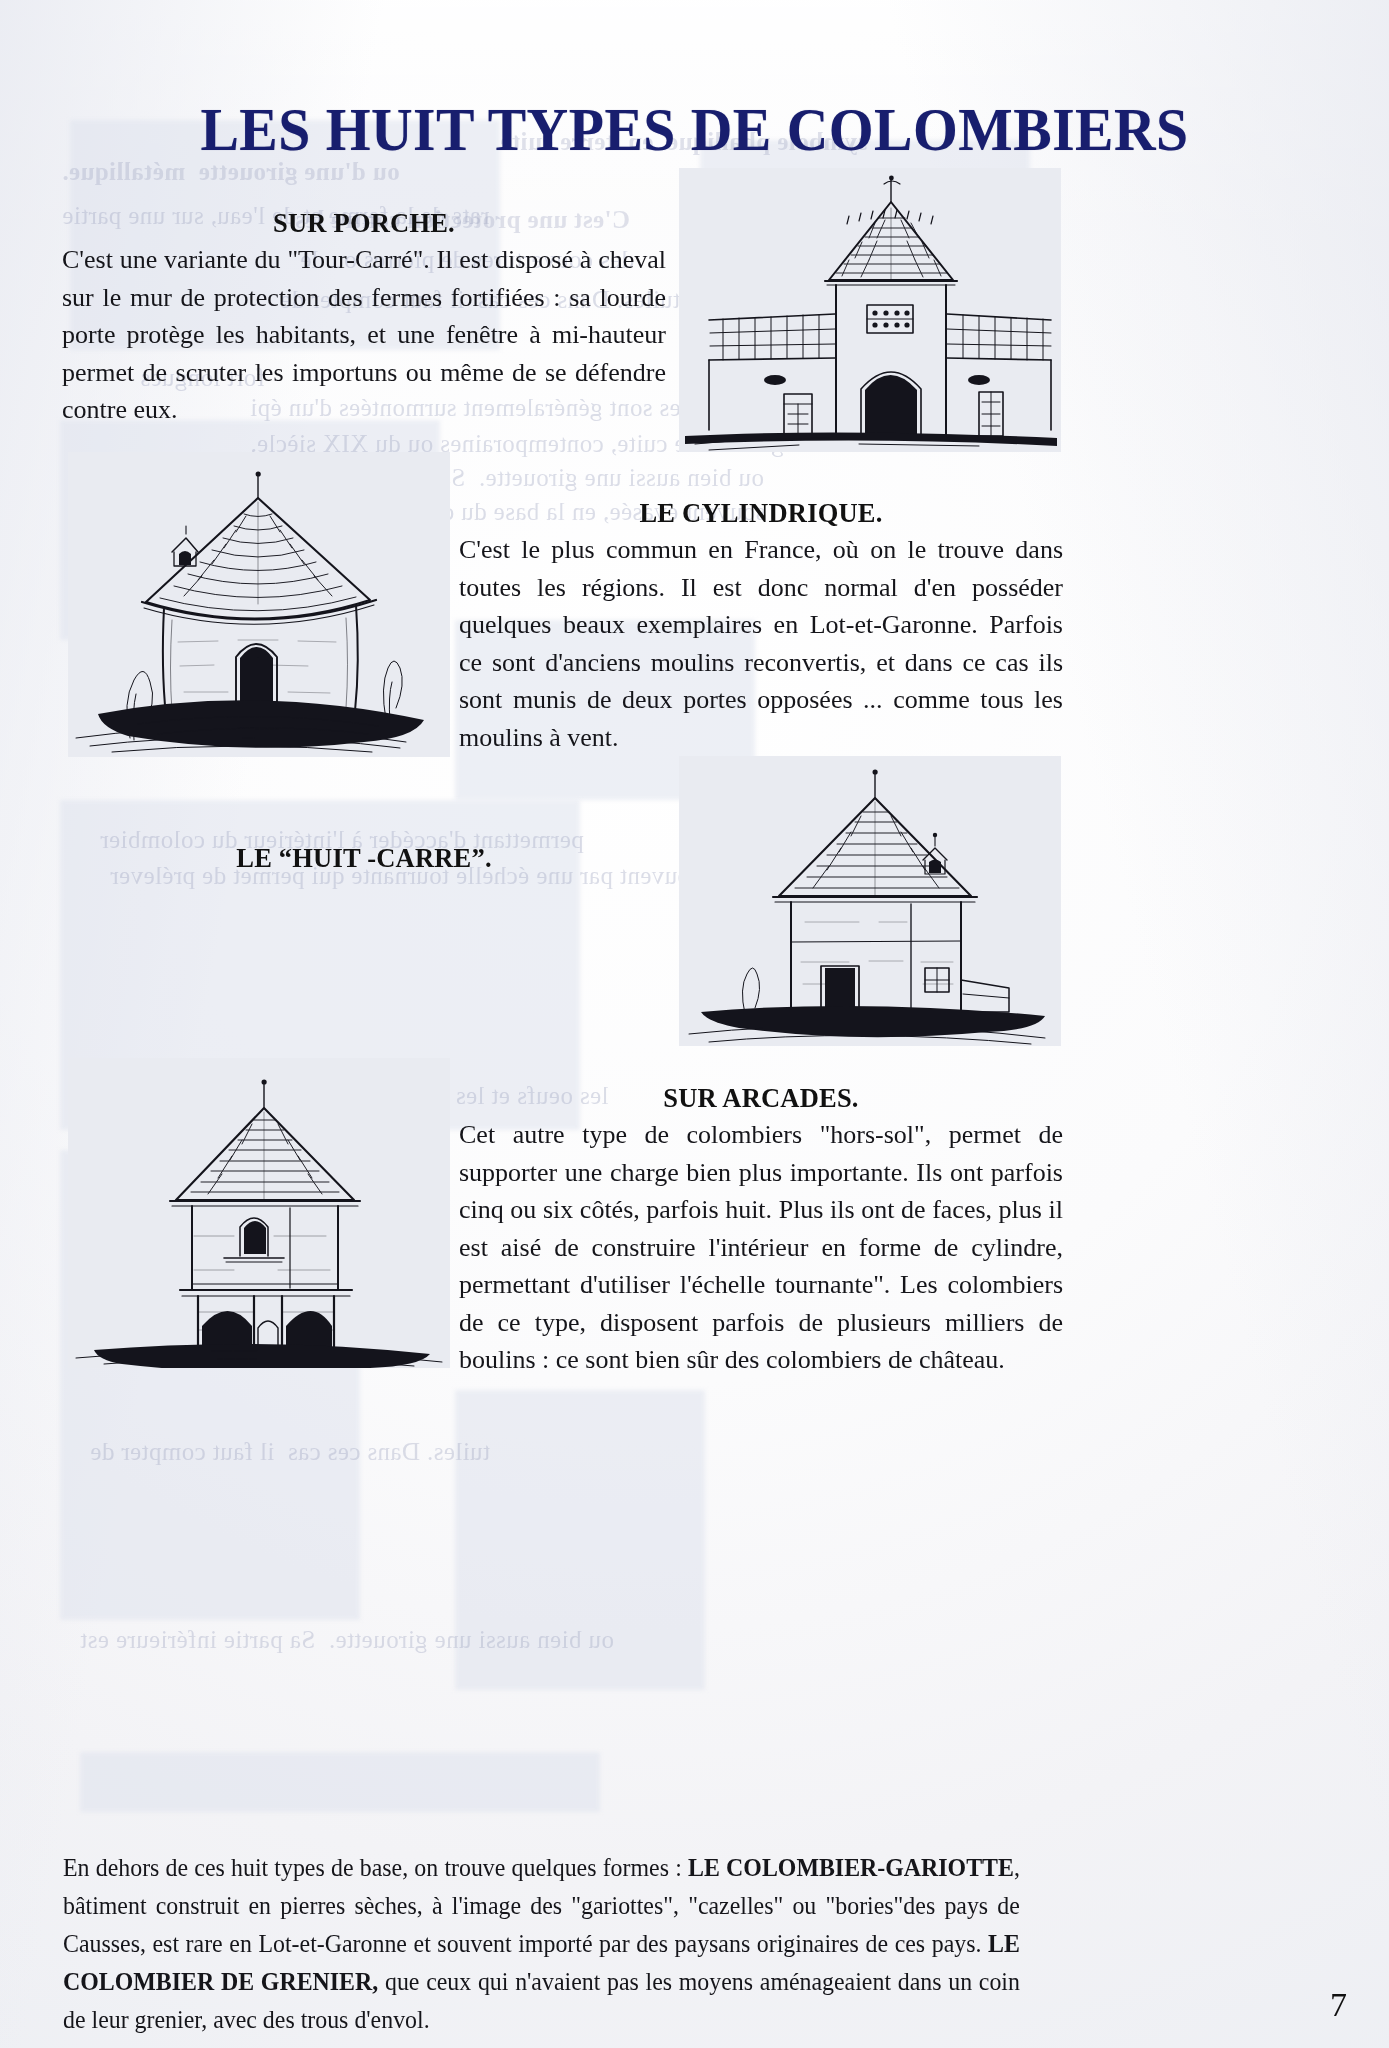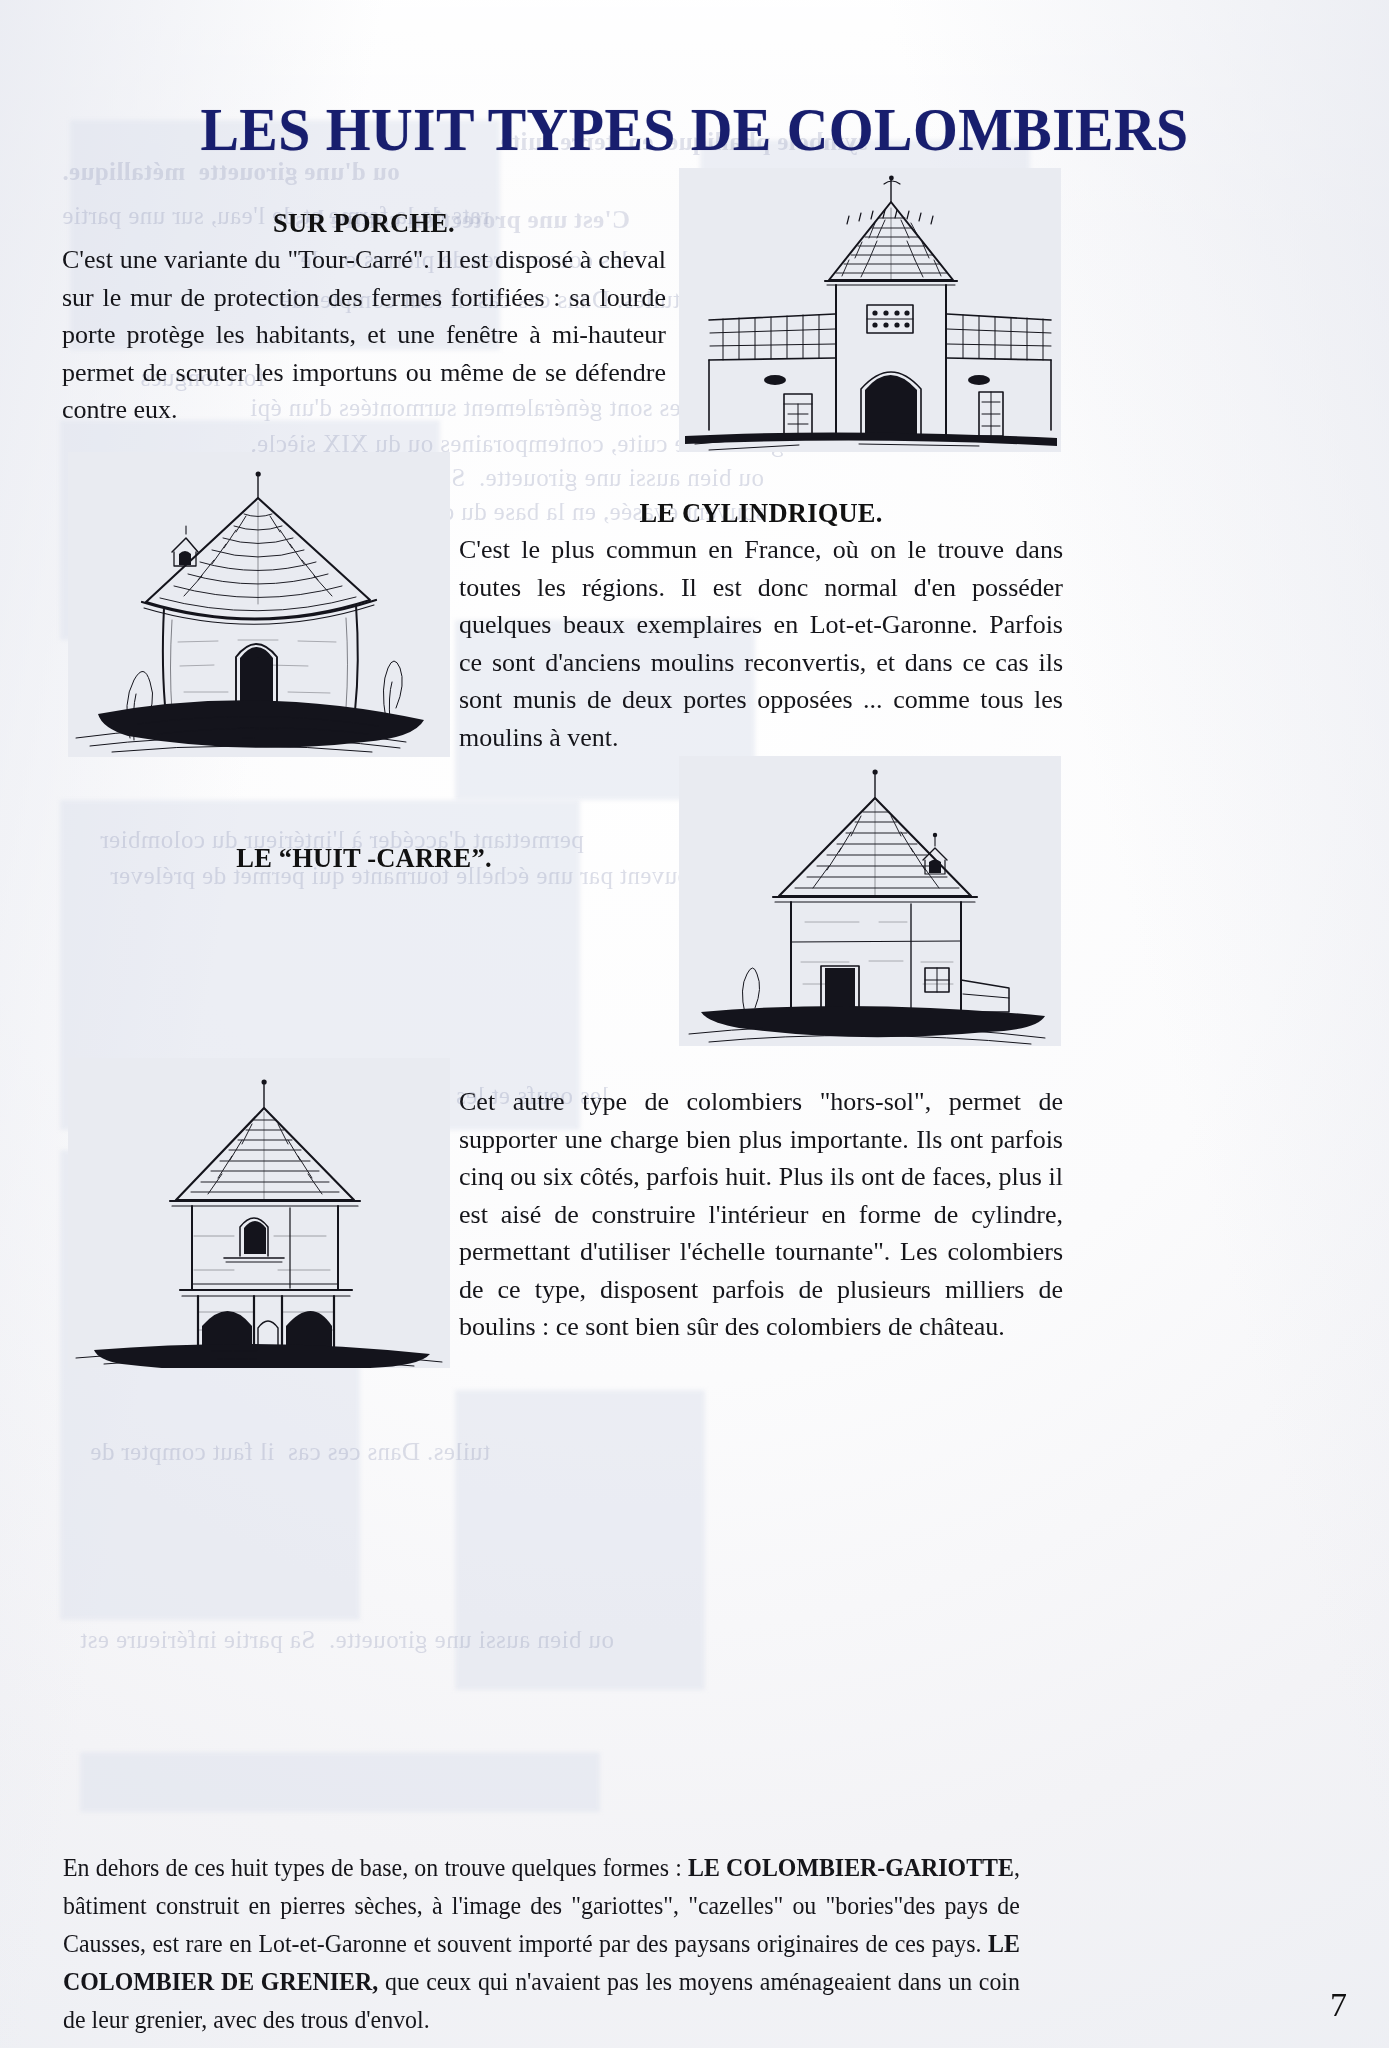--- a/index.html
+++ b/index.html
@@ -469,20 +469,21 @@
 
       <path class="ink-fill" d="M26 292 q170 -14 336 4 q-10 12 -60 14 q-130 10 -248 -4 q-24 -4 -28 -14 Z"></path>
       <g class="ink-thin" stroke-width="1.2">
         <path d="M8 300 q180 -16 366 4"></path>
         <path d="M36 306 q150 -12 310 2"></path>
       </g>
     </svg>
   </div>
 
   <div class="block" id="blk-arcades">
+    <div class="sec-head">SUR ARCADES.</div>
     <p class="body">Cet autre type de colombiers "hors-sol", permet de supporter une charge bien plus importante. Ils ont parfois cinq ou six côtés, parfois huit. Plus ils ont de faces, plus il est aisé de construire l'intérieur en forme de cylindre, permettant d'utiliser l'échelle tournante". Les colombiers de ce type, disposent parfois de plusieurs milliers de boulins : ce sont bien sûr des colombiers de château.</p>
   </div>
 
   <p id="footer-para"><span>En dehors de ces huit types de base, on trouve quelques formes : </span><b>LE COLOMBIER-GARIOTTE</b><span>, bâtiment construit en pierres sèches, à l'image des "gariottes", "cazelles" ou "bories"des pays de Causses, est rare en Lot-et-Garonne et souvent importé par des paysans originaires de ces pays. </span><b>LE COLOMBIER DE GRENIER,</b><span> que ceux qui n'avaient pas les moyens aménageaient dans un coin de leur grenier, avec des trous d'envol.</span></p>
 
   <div class="page-number">7</div>
 
 </div>
 
 </body></html>

